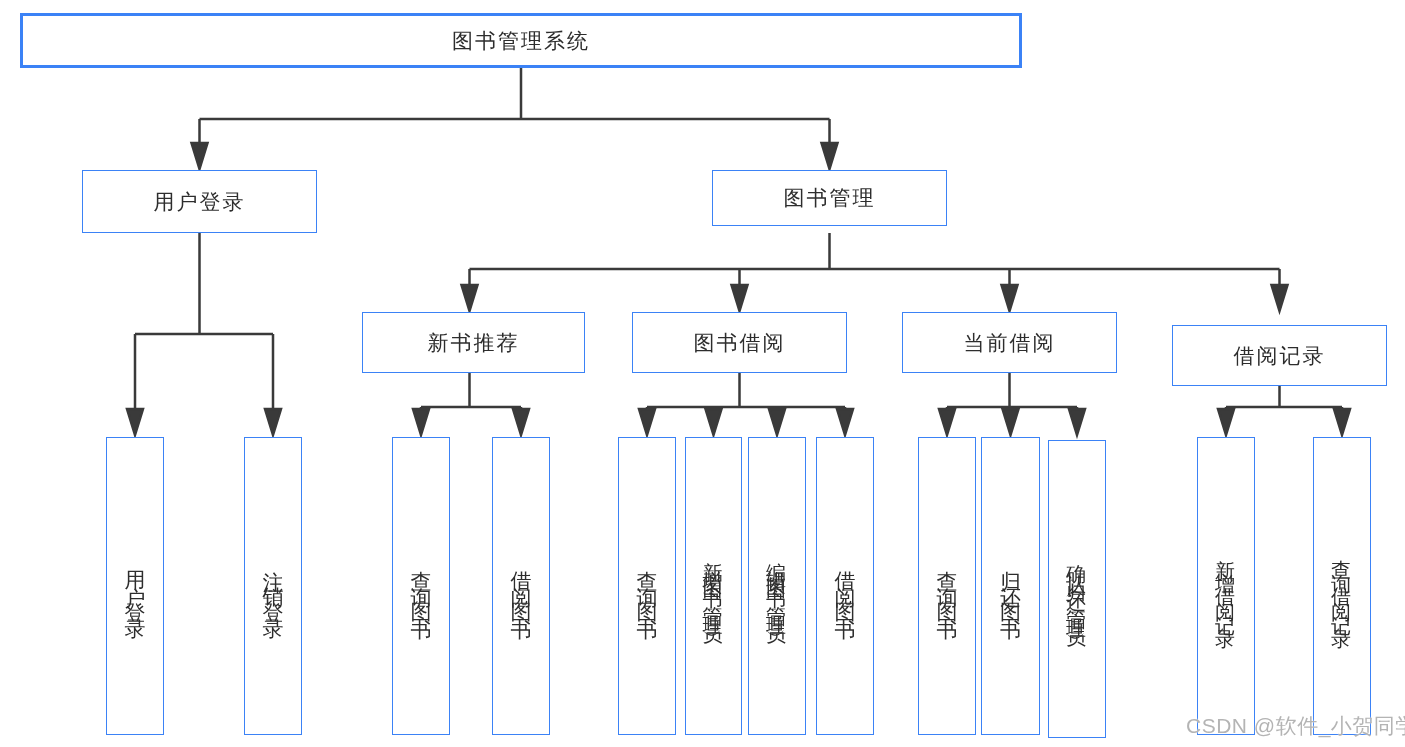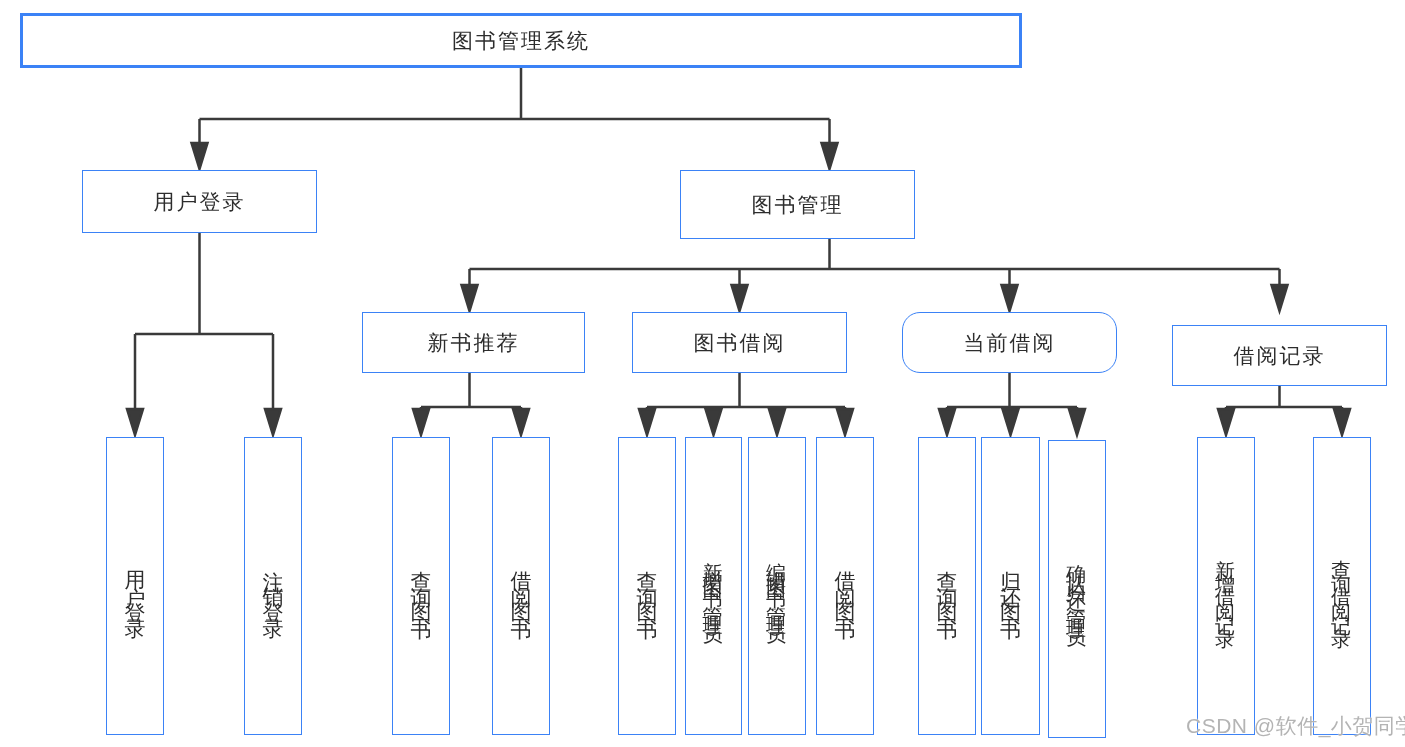--- a/index.html
+++ b/index.html
@@ -75,31 +75,31 @@
     </g>
   </svg>
 
   <div class="box hbox root" style="left:20px;top:13px;width:1002px;height:55px;">
     <span>图书管理系统</span>
   </div>
 
   <div class="box hbox" style="left:82px;top:170px;width:235px;height:63px;">
     <span>用户登录</span>
   </div>
-  <div class="box hbox" style="left:680px;top:170px;width:235px;height:69px;">
+  <div class="box hbox" style="left:712px;top:170px;width:235px;height:56px;">
     <span>图书管理</span>
   </div>
 
   <div class="box hbox" style="left:362px;top:312px;width:223px;height:61px;">
     <span>新书推荐</span>
   </div>
   <div class="box hbox" style="left:632px;top:312px;width:215px;height:61px;font-family:Liberation Serif, serif;">
     <span>图书借阅</span>
   </div>
-  <div class="box hbox" style="left:902px;top:312px;width:215px;height:61px;border-radius:18px;">
+  <div class="box hbox" style="left:902px;top:312px;width:215px;height:61px;">
     <span>当前借阅</span>
   </div>
   <div class="box hbox" style="left:1172px;top:325px;width:215px;height:61px;">
     <span>借阅记录</span>
   </div>
 
   <div class="box vbox" style="left:106px;top:437px;width:58px;height:298px;">
     <span>用户登录</span>
   </div>
   <div class="box vbox" style="left:244px;top:437px;width:58px;height:298px;">

